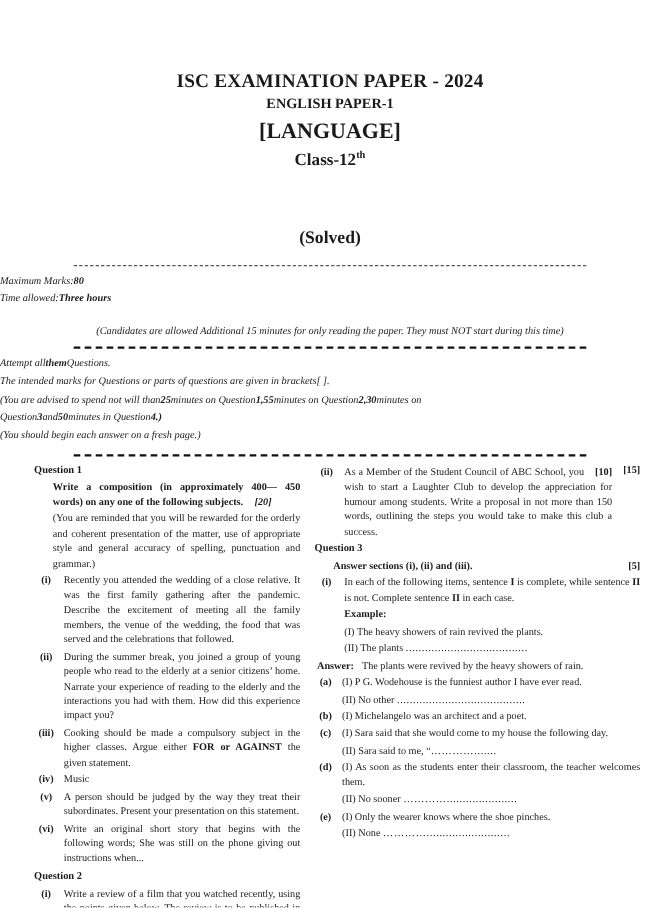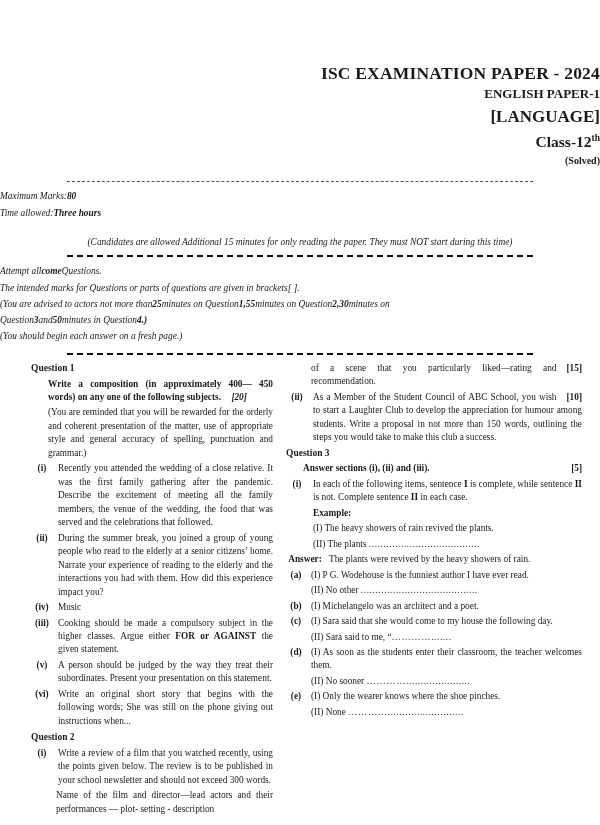--- a/index.html
+++ b/index.html
@@ -18,32 +18,32 @@
   .page {
     width: 600px;
     height: 825px;
     box-sizing: border-box;
     padding: 0;
     position: relative;
   }
 
   
   .header {
-    text-align: right;
+    text-align: center;
     padding-top: 62px;
   }
   .header .ttl {
     font-weight: bold;
     line-height: 1.32;
   }
   .ttl-main   { font-size: 17.5px; letter-spacing: .2px; }
   .ttl-sub    { font-size: 13px; }
-  .ttl-lang   { font-size: 17px; padding-top: 4px; }
+  .ttl-lang   { font-size: 20px; padding-top: 4px; }
   .ttl-class  { font-size: 15.5px; padding-top: 3px; }
-  .ttl-solved { font-size: 10px; padding-top: 2px; }
+  .ttl-solved { font-size: 16px; padding-top: 2px; margin-top: 48px; }
   .ttl-class sup { font-size: 9.5px; vertical-align: super; }
 
   
   .rule {
     margin: 0 auto;
     width: 466px;
   }
   .rule-thin {
     border-top: 1px dashed #555;
   }
@@ -156,28 +156,28 @@
 
   <div class="instr instr-note">
     <span>(Candidates are allowed Additional 15 minutes for only reading the paper. They must NOT start during this time)</span>
   </div>
 
   <div class="rule rule-bold"></div>
 
   <div class="instr instr-b">
     <div class="row">
         <span>Attempt all </span>
-        <b>come</b>
+        <b>them</b>
         <span> Questions.</span>
       </div>
     <div class="row">
         <span>The intended marks for Questions or parts of questions are given in brackets[ ].</span>
       </div>
     <div class="row">
-        <span>(You are advised to actors not more than </span>
+        <span>(You are advised to spend not will than </span>
         <b>25</b>
         <span> minutes on Question </span>
         <b>1,</b>
         <b>55</b>
         <span> minutes on Question </span>
         <b>2,</b>
         <b>30</b>
         <span> minutes on</span>
       </div>
     <div class="row">
@@ -212,30 +212,30 @@
         <span class="lbl lbl-roman">(i)</span>
         <span class="bdy">Recently you attended the wedding of a close relative. It was the first family gathering after the pandemic. Describe the excitement of meeting all the family members, the venue of the wedding, the food that was served and the celebrations that followed.</span>
       </div>
 
       <div class="row">
         <span class="lbl lbl-roman">(ii)</span>
         <span class="bdy">During the summer break, you joined a group of young people who read to the elderly at a senior citizens’ home. Narrate your experience of reading to the elderly and the interactions you had with them. How did this experience impact you?</span>
       </div>
 
       <div class="row">
+        <span class="lbl lbl-roman">(iii)</span>
+        <span class="bdy"><span>Cooking should be made a compulsory subject in the higher classes. Argue either </span><span class="b">FOR or AGAINST</span><span> the given statement.</span></span>
+      </div>
+
+      <div class="row">
         <span class="lbl lbl-roman">(iv)</span>
         <span class="bdy nj">Music</span>
       </div>
 
       <div class="row">
-        <span class="lbl lbl-roman">(iii)</span>
-        <span class="bdy"><span>Cooking should be made a compulsory subject in the higher classes. Argue either </span><span class="b">FOR or AGAINST</span><span> the given statement.</span></span>
-      </div>
-
-      <div class="row">
         <span class="lbl lbl-roman">(v)</span>
         <span class="bdy">A person should be judged by the way they treat their subordinates. Present your presentation on this statement.</span>
       </div>
 
       <div class="row">
         <span class="lbl lbl-roman">(vi)</span>
         <span class="bdy">Write an original short story that begins with the following words; She was still on the phone giving out instructions when...</span>
       </div>
 
       <div class="qhead tight">Question 2</div>
@@ -246,21 +246,20 @@
       </div>
 
       <div class="para indent-3">Name of the film and director—lead actors and their performances — plot- setting - description</div>
 
     </div>
 
     <div class="col col-right">
 
       <div class="para indent-3">
         <span class="mark-right">[15]</span>
-        <span>of a scene that you particularly liked—rating and recommendation.</span>
       </div>
 
       <div class="row">
         <span class="lbl lbl-roman">(ii)</span>
         <span class="bdy"><span class="mark-right">[10]</span><span>As a Member of the Student Council of ABC School, you wish to start a Laughter Club to develop the appreciation for humour among students. Write a proposal in not more than 150 words, outlining the steps you would take to make this club a success.</span></span>
       </div>
 
       <div class="qhead">Question 3</div>
 
       <div class="para indent-1">

